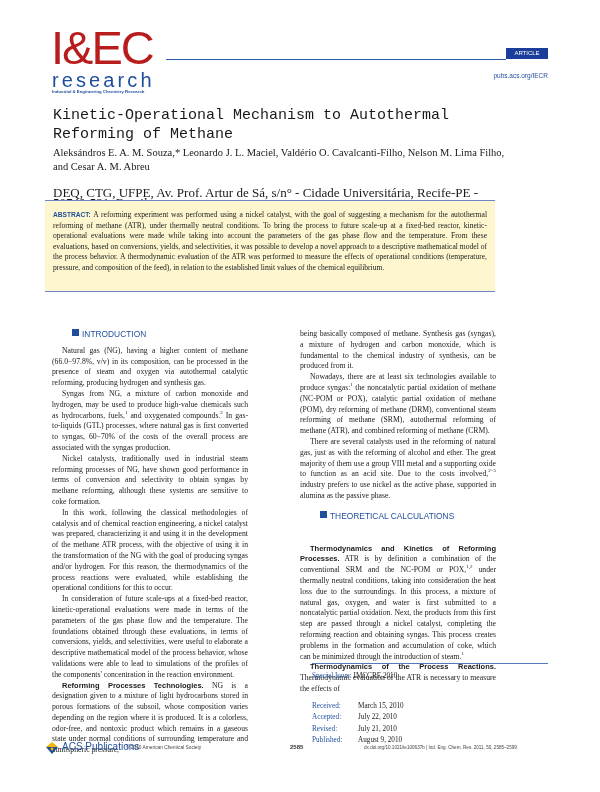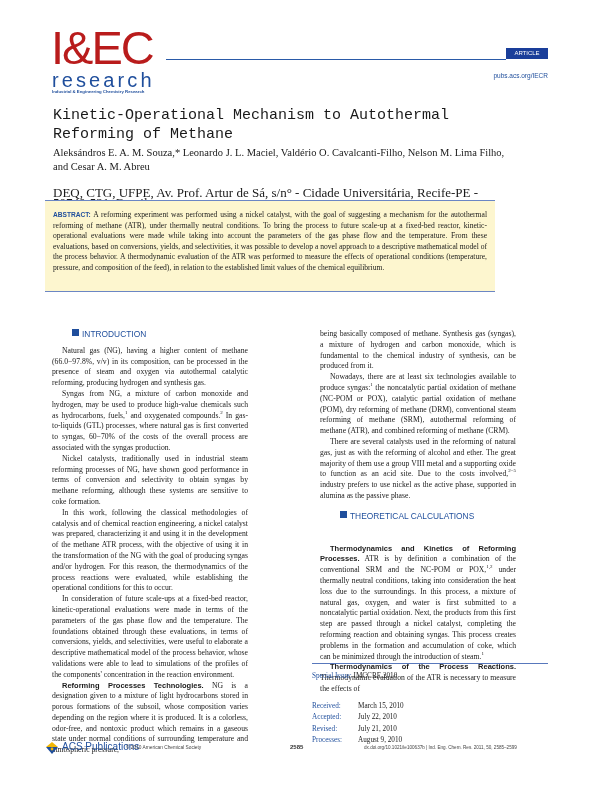--- a/index.html
+++ b/index.html
@@ -22,21 +22,21 @@
   .affil { left: 53px; top: 188px; width: 460px; font-size: 13px; line-height: 10px; }
   
   .abstract { left: 45px; top: 200px; width: 434px; height: 81px; background: #fdf6cf;
     border-top: 1.5px solid #6b86c4; border-bottom: 1.5px solid #6b86c4; padding: 9px 8px 0 8px; }
   .abstract p { margin: 0; font-size: 7.6px; line-height: 10.6px; text-align: justify; }
   .abstract-label { color: #1f4e9c; font-weight: bold; font-family: "Liberation Sans", sans-serif; font-size: 6.6px; }
   
   .col { width: 196px; font-size: 7.7px; line-height: 10.8px; text-align: justify; }
   .col p { margin: 0; text-indent: 10px; }
   .col1 { left: 52px; top: 339px; }
-  .col2 { left: 320px; top: 329px; }
+  .col2 { left: 300px; top: 329px; }
   .sec-head { font-family: "Liberation Sans", sans-serif; color: #1f4e9c; font-size: 8.4px; margin: 0; display: flex; align-items: flex-start; padding-left: 20px; }
   .sec-head .sq { width: 7px; height: 7px; background: #1f4e9c; display: inline-block; margin-right: 3px; }
   .sub-head { font-family: "Liberation Sans", sans-serif; font-weight: bold; font-size: 7.5px; }
   sup { font-size: 5px; line-height: 0; }
   .col-rule { left: 312px; top: 663px; width: 236px; height: 1px; background: #5878bc; }
   .meta { left: 312px; top: 671px; font-size: 7.2px; line-height: 11.5px; }
   .meta .lbl { color: #1f4e9c; display: inline-block; width: 46px; }
   .meta .special-lbl { color: #1f4e9c; }
   .acs-logo { left: 45px; top: 741px; width: 14px; height: 14px; }
   .acs-name { left: 62px; top: 741px; font-family: "Liberation Sans", sans-serif; font-size: 10px; color: #1f4e9c; }
@@ -87,21 +87,21 @@
   <p><span class="sub-head">Thermodynamics of the Process Reactions.</span><span> Thermodynamic evaluation of the ATR is necessary to measure the effects of</span></p>
 </div>
 
 <div class="abs col-rule"></div>
 
 <div class="abs meta">
   <div style="margin-bottom:18px;"><span class="special-lbl">Special Issue:</span> <span>IMCCRE 2010</span></div>
   <div><span class="lbl">Received:</span><span>March 15, 2010</span></div>
   <div><span class="lbl">Accepted:</span><span>July 22, 2010</span></div>
   <div><span class="lbl">Revised:</span><span>July 21, 2010</span></div>
-  <div><span class="lbl">Processes:</span><span>August 9, 2010</span></div>
+  <div><span class="lbl">Published:</span><span>August 9, 2010</span></div>
 </div>
 
 <svg class="abs acs-logo" viewBox="0 0 14 14" width="14" height="14">
   <polygon points="7,1 13,6 1,6" fill="#f2b705"></polygon>
   <polygon points="1,6 13,6 7,13" fill="#1f4e9c"></polygon>
   <circle cx="7" cy="8" r="1.4" fill="#f2b705"></circle>
 </svg>
 <div class="abs acs-name">ACS Publications</div>
 <div class="abs copyright">© 2010 American Chemical Society</div>
 <div class="abs pagenum">2585</div>

